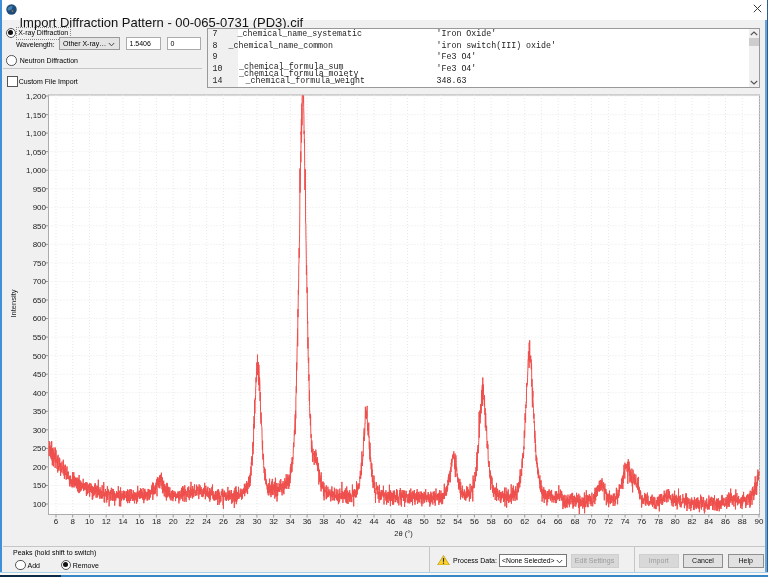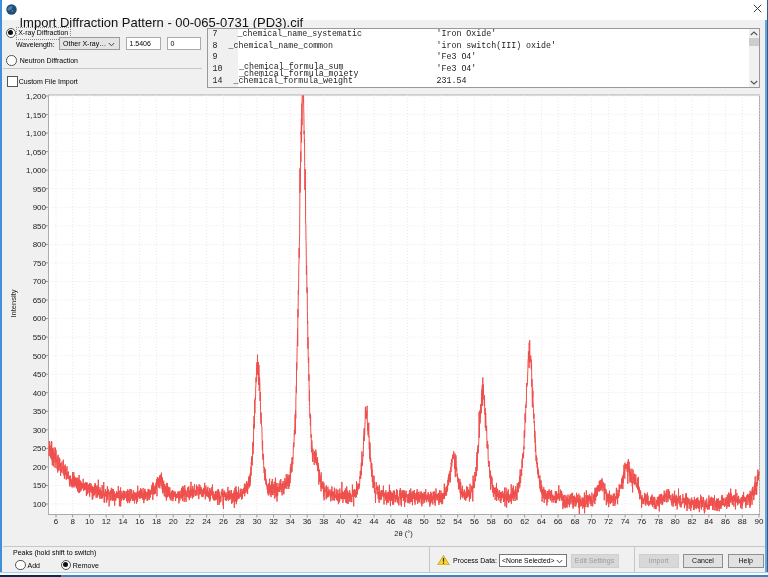--- a/index.html
+++ b/index.html
@@ -54,22 +54,22 @@
     <div class="cifline" style="left:5px;top:11.3px">8</div>
     <div class="cifline" style="left:21px;top:11.3px">_chemical_name_common</div>
     <div class="cifline" style="left:229px;top:11.3px">'iron switch(III) oxide'</div>
     <div class="cifline" style="left:5px;top:22.9px">9</div>
     <div class="cifline" style="left:31.5px;top:39px">_chemical_formula_moiety</div>
     <div class="cifline" style="left:229px;top:22.9px">'Fe3 O4'</div>
     <div class="cifline" style="left:5px;top:34.5px">10</div>
     <div class="cifline" style="left:31.5px;top:32px">_chemical_formula_sum</div>
     <div class="cifline" style="left:229px;top:34.5px">'Fe3 O4'</div>
     <div class="cifline" style="left:5px;top:46.1px">14</div>
-    <div class="cifline" style="left:26px;top:46.1px">_chemical_formula_weight</div>
-    <div class="cifline" style="left:229px;top:46.1px">231.54</div>
+    <div class="cifline" style="left:38px;top:46.1px">_chemical_formula_weight</div>
+    <div class="cifline" style="left:229px;top:46.1px">348.63</div>
  <div class="scroll">
    <svg style="position:absolute;left:1px;top:2px" width="8" height="5" viewBox="0 0 8 5">
         <path d="M0.8 4 L4 1 L7.2 4" fill="none" stroke="#555" stroke-width="1.1"></path>
       </svg>
    <div class="thumb"></div>
    <svg style="position:absolute;left:1px;bottom:2px" width="8" height="5" viewBox="0 0 8 5">
         <path d="M0.8 1 L4 4 L7.2 1" fill="none" stroke="#555" stroke-width="1.1"></path>
       </svg>
  </div>
 </div>

